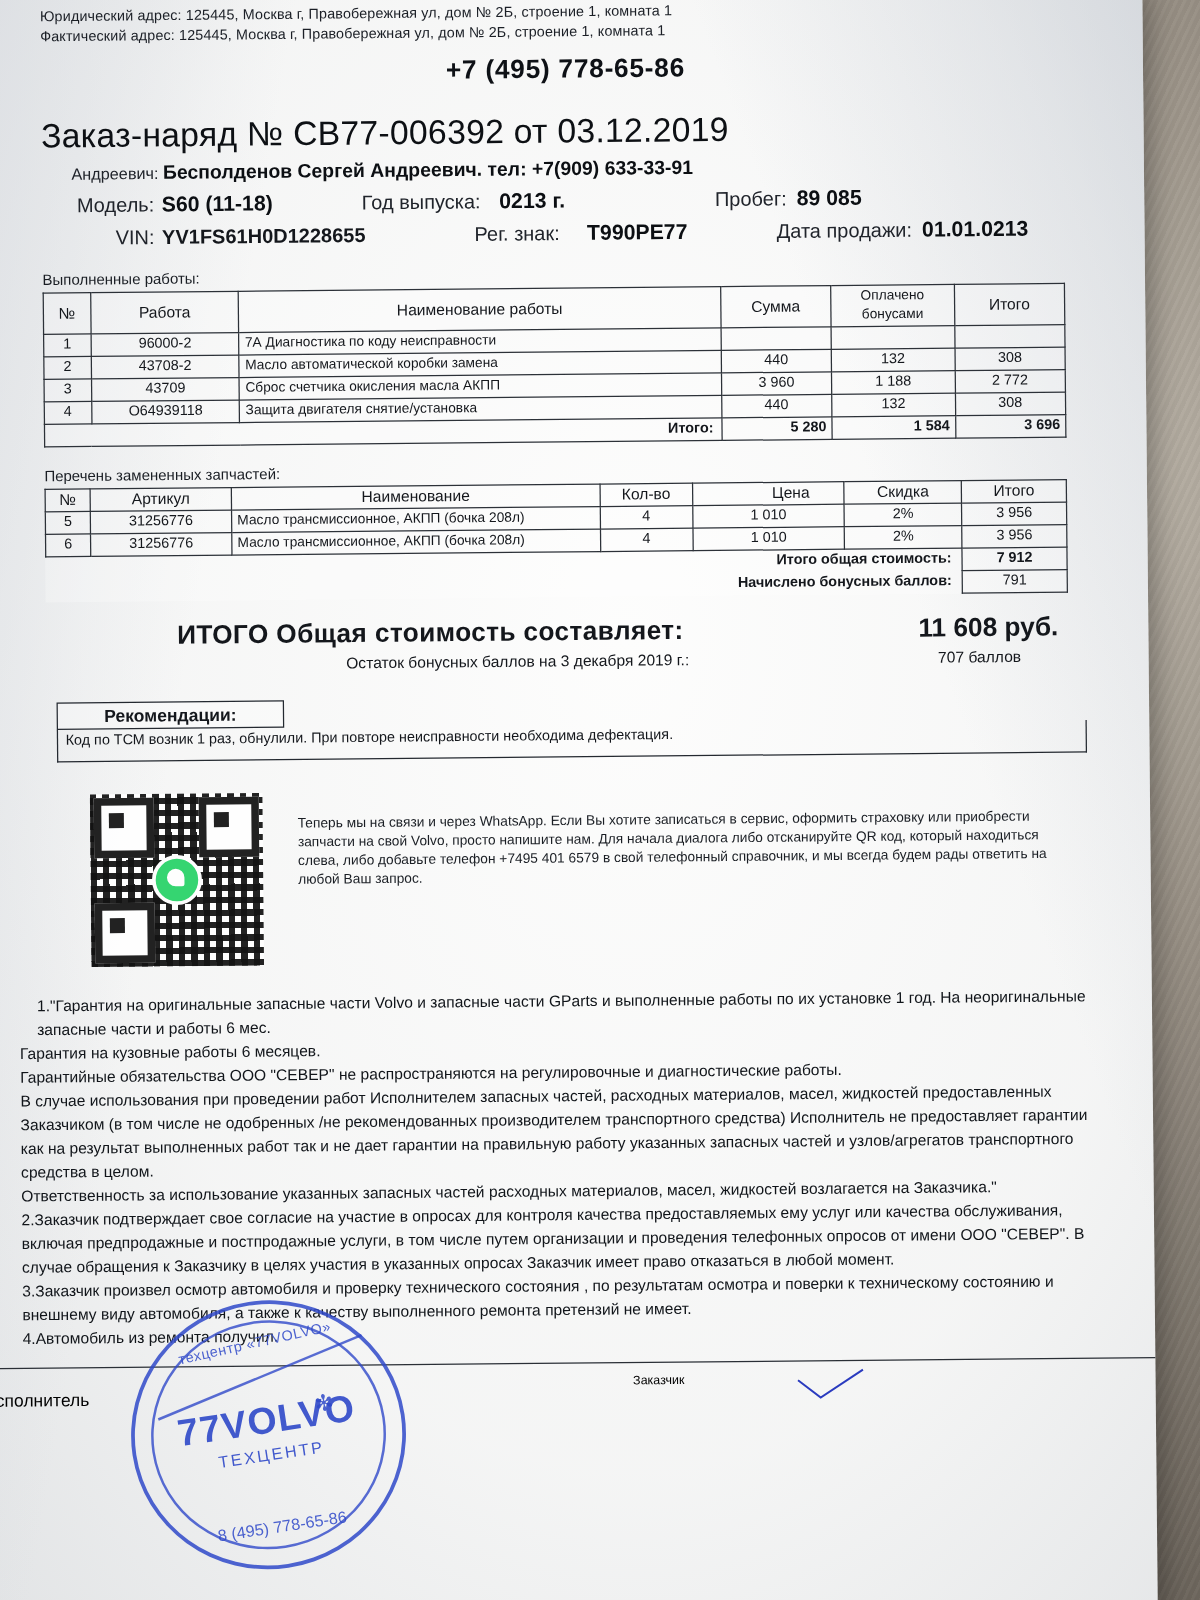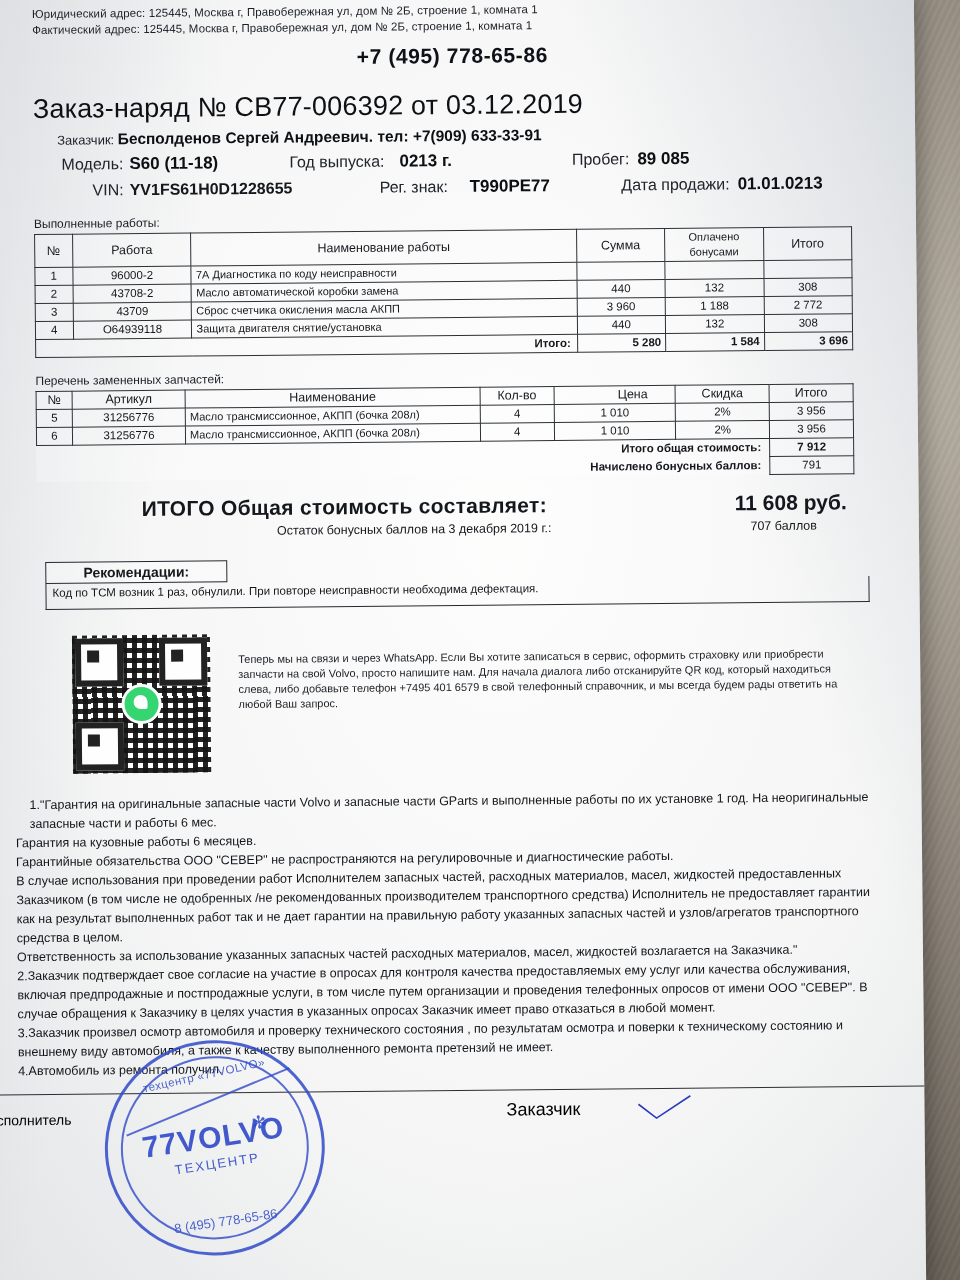--- a/index.html
+++ b/index.html
@@ -217,21 +217,21 @@
     border-top: 1px solid #2a2f36;
   }
   .sig-row {
     position: absolute;
     left: 0;
     top: 1090px;
     width: 930px;
     height: 200px;
   }
   .sig-ispoln { position:absolute; left: -8px; top: 30px; font-size: 14px; }
-  .sig-zakaz { position:absolute; left: 512px; top: 22px; font-size: 18px; }
+  .sig-zakaz { position:absolute; left: 512px; top: 22px; font-size: 10px; }
   .sig-tick {
     position:absolute; left: 640px; top: 18px; width: 60px; height: 30px;
   }
   .stamp {
     position: absolute;
     left: 110px;
     top: -40px;
     width: 220px;
     height: 215px;
     transform: rotate(-8deg);
@@ -288,21 +288,21 @@
     <div class="content">
 
       <div class="addr">Юридический адрес: 125445, Москва г, Правобережная ул, дом № 2Б, строение 1, комната 1</div>
       <div class="addr">Фактический адрес:  125445, Москва г, Правобережная ул, дом № 2Б, строение 1, комната 1</div>
 
       <div class="phone">+7 (495) 778-65-86</div>
 
       <div class="title">Заказ-наряд № СВ77-006392 от 03.12.2019</div>
 
       <div class="customer">
-        <span class="lbl">Заказчик:</span>
+        <span class="lbl">Андреевич:</span>
         <span class="val">Бесполденов Сергей Андреевич. тел: +7(909) 633-33-91</span>
       </div>
 
       <div class="fieldrow">
         <div style="width:90px; text-align:right; padding-right:6px;">
           <span class="lbl">Модель:</span>
         </div>
         <div style="width:160px;">
           <span class="val">S60 (11-18)</span>
         </div>

